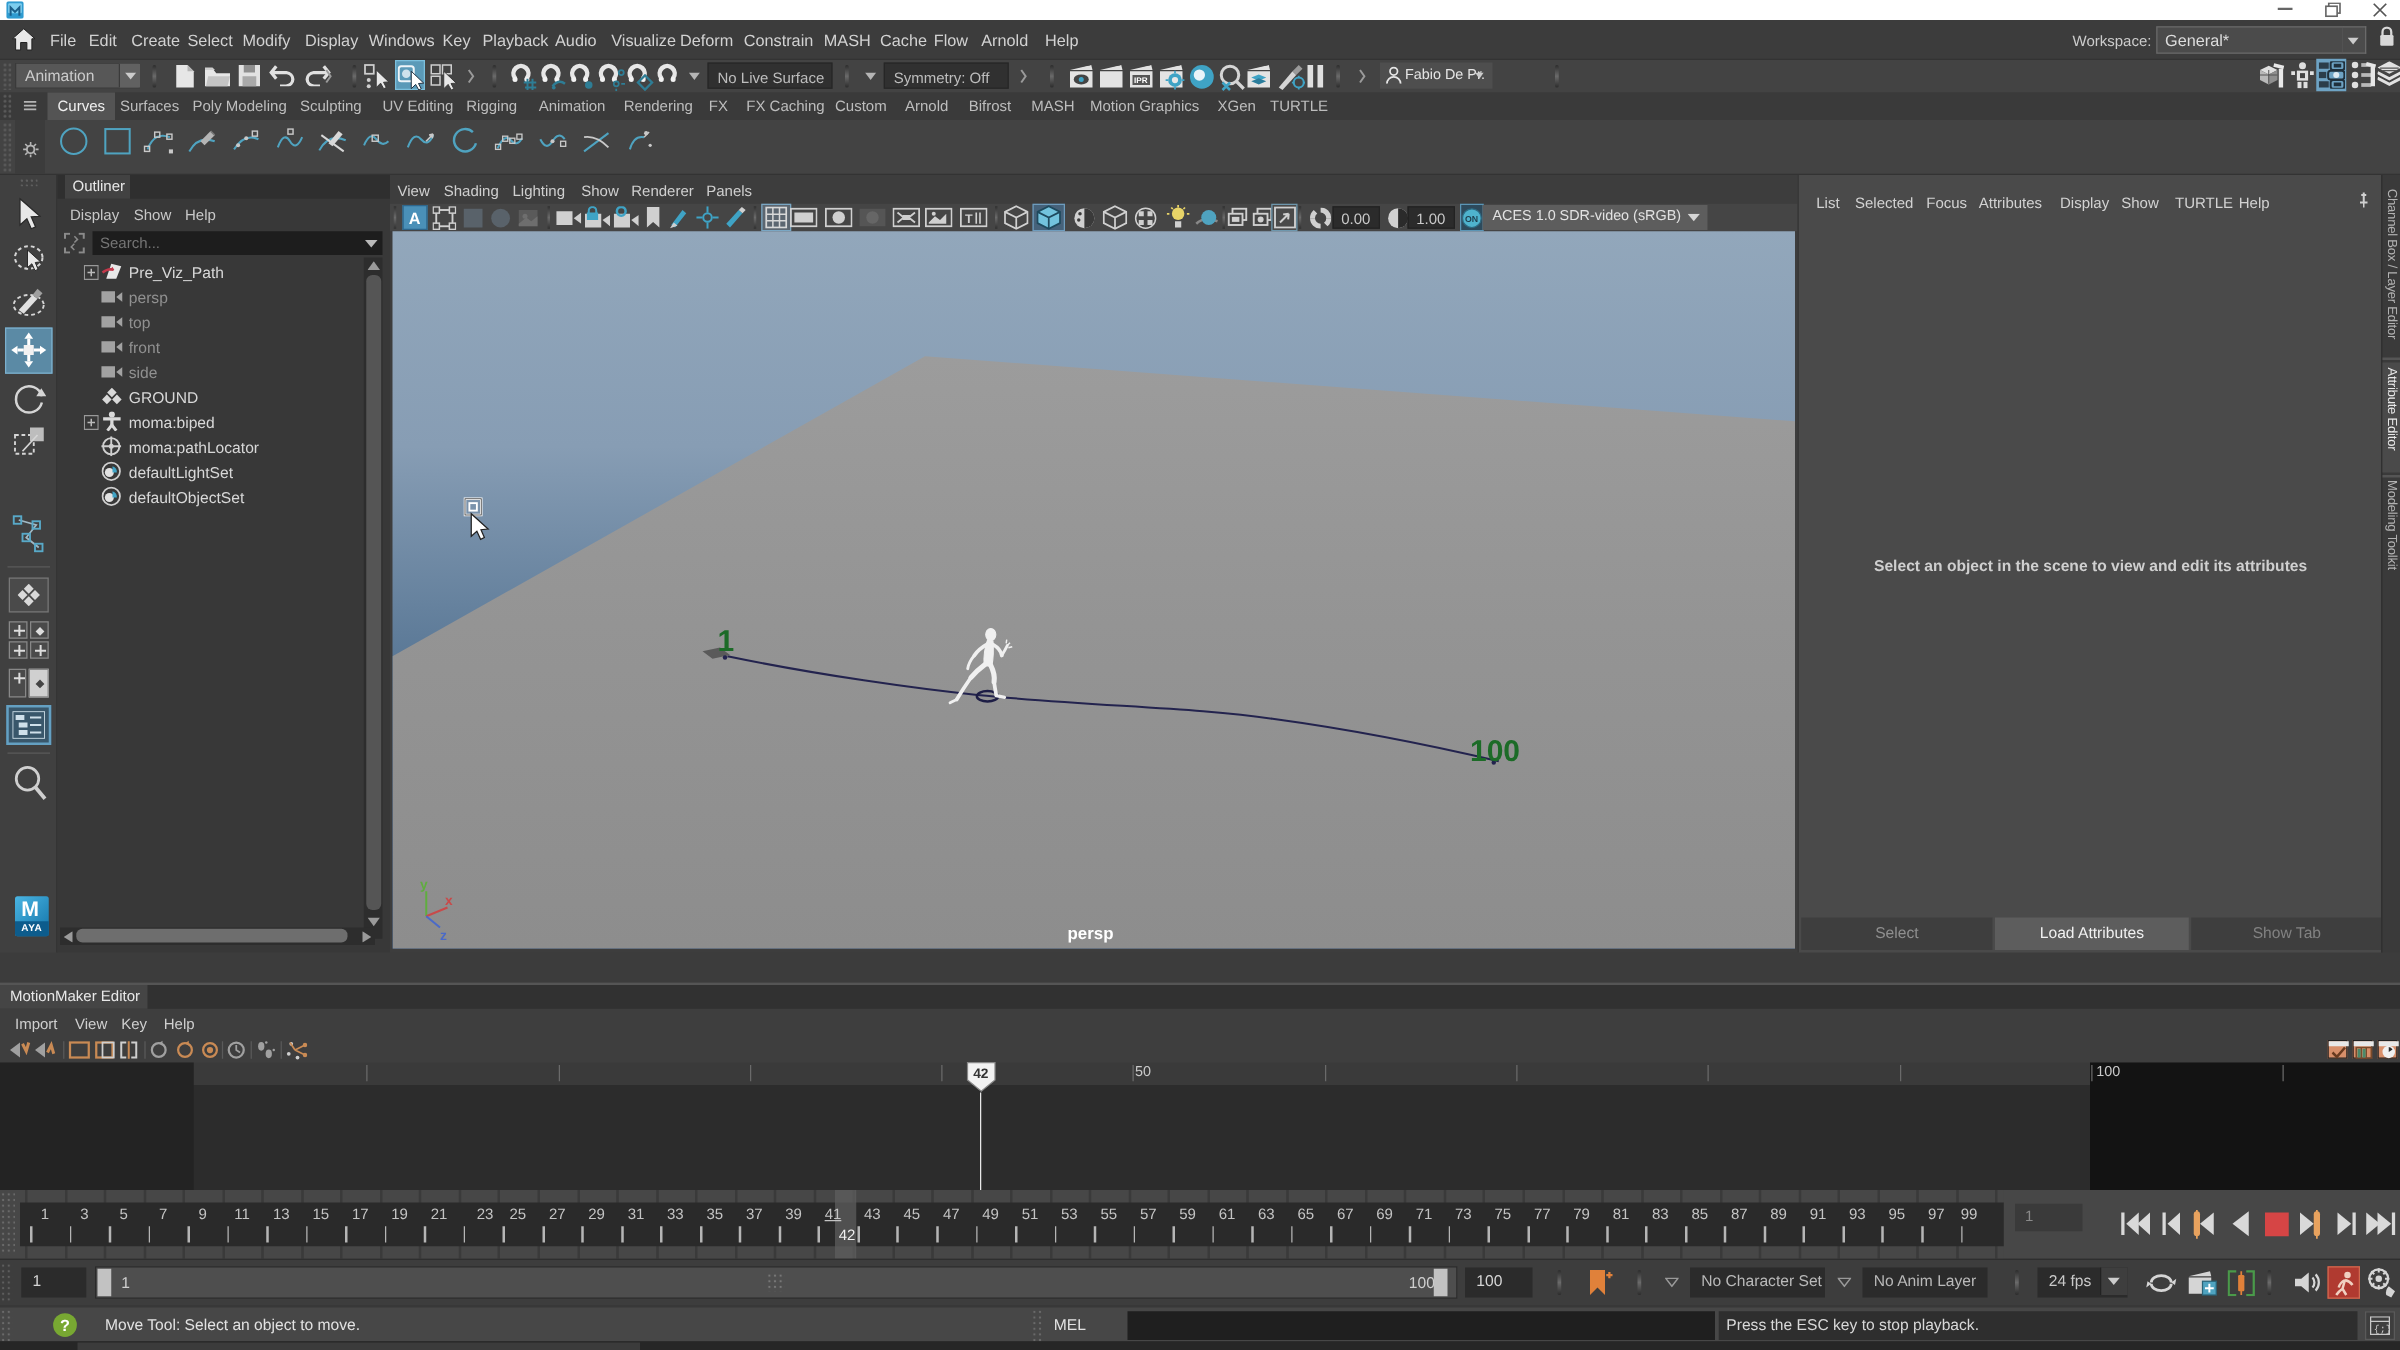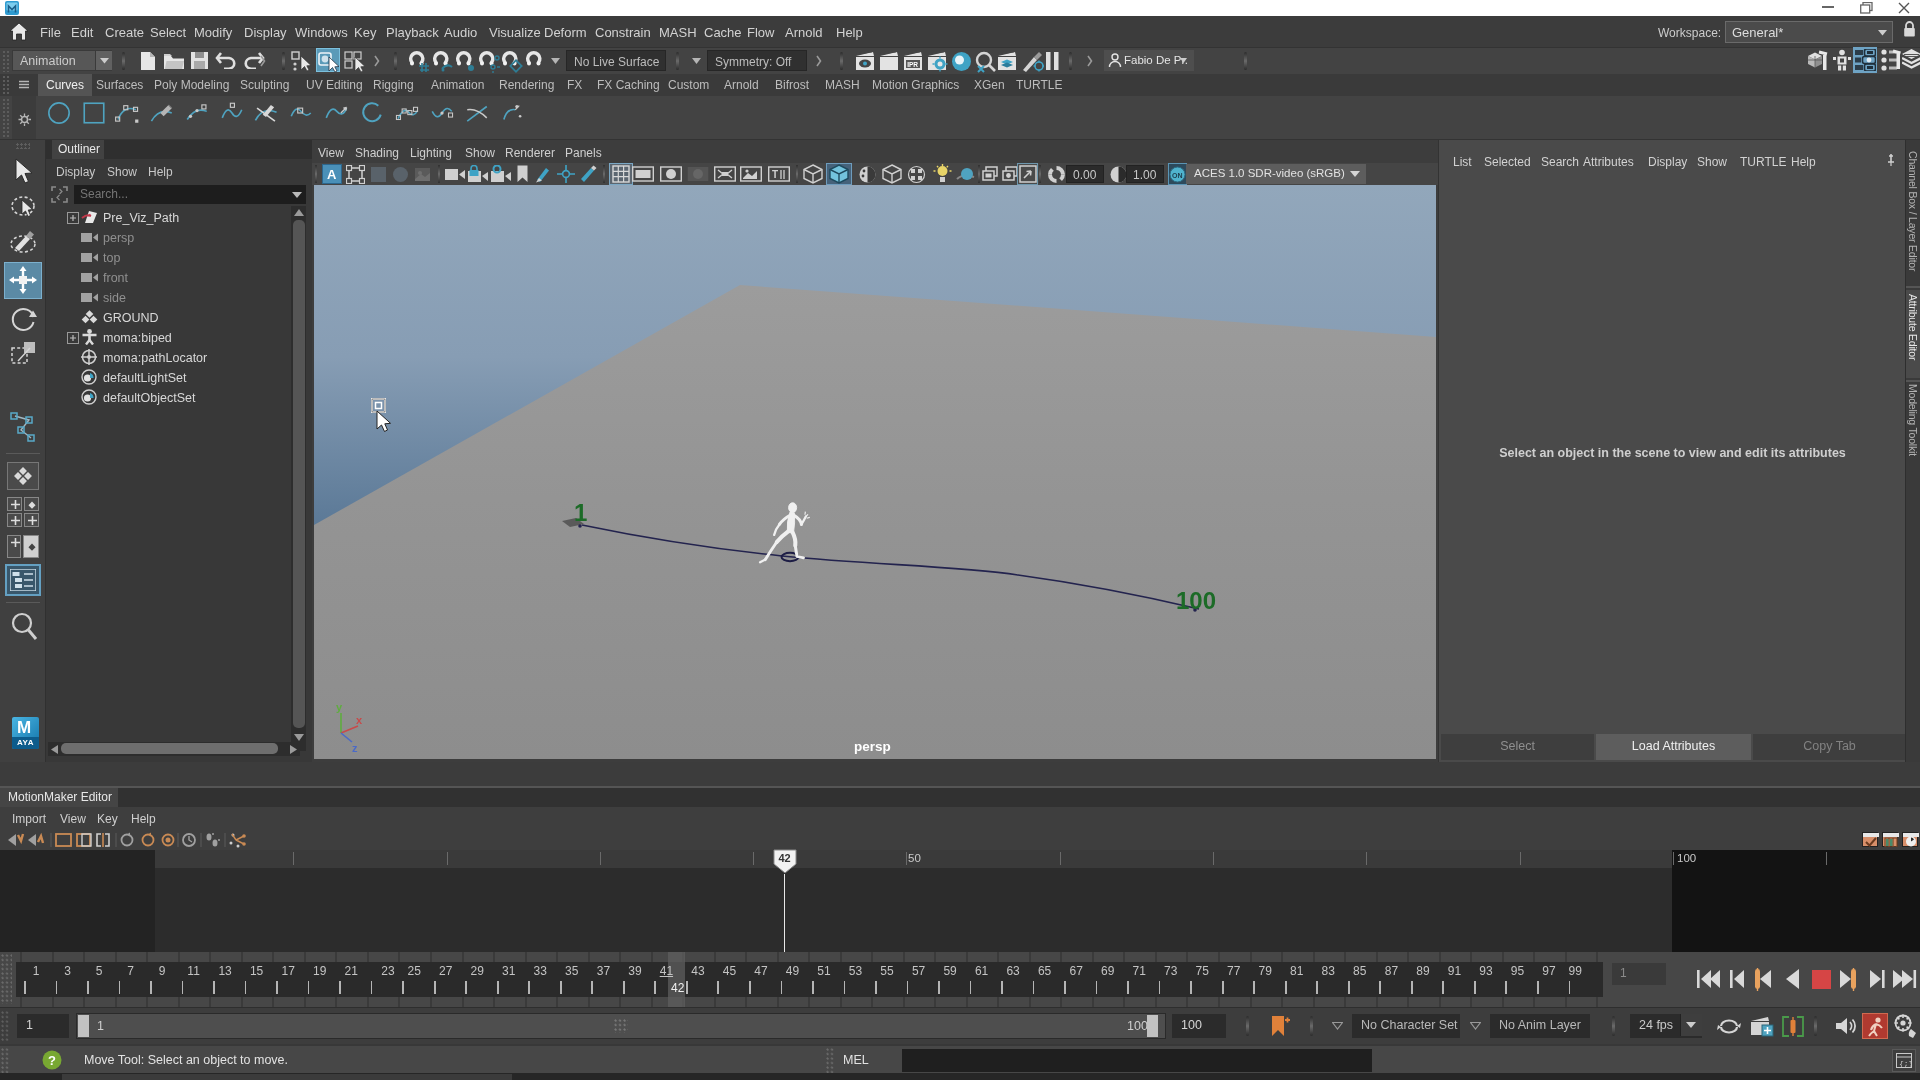--- a/index.html
+++ b/index.html
@@ -812,34 +812,34 @@
   <text x="42" y="539" fill="#c84a4a">x</text>
   <text x="38" y="567" fill="#4a6ac8">z</text>
  </g>
  <text x="540" y="566" font-family="Liberation Sans" font-size="13.5" font-weight="bold" fill="#ffffff">persp</text>
 </svg>
       </div>
     </div>
     <div class="abs" style="left:1438px;top:140px;width:467px;height:622px;background:#4a4a4a;border-left:1px solid #333;">
       <span class="abs" style="left:14px;top:15px;font-size:12px;color:#d2d2d2">List</span>
       <span class="abs" style="left:45px;top:15px;font-size:12px;color:#d2d2d2">Selected</span>
-      <span class="abs" style="left:102px;top:15px;font-size:12px;color:#d2d2d2">Search</span>
+      <span class="abs" style="left:102px;top:15px;font-size:12px;color:#d2d2d2">Focus</span>
       <span class="abs" style="left:144px;top:15px;font-size:12px;color:#d2d2d2">Attributes</span>
       <span class="abs" style="left:209px;top:15px;font-size:12px;color:#d2d2d2">Display</span>
       <span class="abs" style="left:258px;top:15px;font-size:12px;color:#d2d2d2">Show</span>
       <span class="abs" style="left:301px;top:15px;font-size:12px;color:#d2d2d2">TURTLE</span>
       <span class="abs" style="left:352px;top:15px;font-size:12px;color:#d2d2d2">Help</span>
       <svg class="abs" style="left:446px;top:13px" width="12" height="14">
         <path d="M6 1 L6 9 M3 9 H9 M4 3 H8" stroke="#d0d0d0" stroke-width="1.6"></path>
         <path d="M6 9 L6 13" stroke="#d0d0d0" stroke-width="1.2"></path>
       </svg>
       <div class="abs" style="left:0;top:306px;width:467px;text-align:center;font-size:12.5px;font-weight:bold;color:#cfcfcf;">Select an object in the scene to view and edit its attributes</div>
       <div class="abs" style="left:2px;top:594px;width:153px;height:26px;background:#3e3e3e;color:#8f8f8f;font-size:12.5px;text-align:center;padding-top:5px;">Select</div>
       <div class="abs" style="left:157px;top:594px;width:155px;height:26px;background:#5d5d5d;color:#f0f0f0;font-size:12.5px;text-align:center;padding-top:5px;">Load Attributes</div>
-      <div class="abs" style="left:314px;top:594px;width:153px;height:26px;background:#3e3e3e;color:#828282;font-size:12.5px;text-align:center;padding-top:5px;">Copy Tab</div>
+      <div class="abs" style="left:314px;top:594px;width:153px;height:26px;background:#3e3e3e;color:#828282;font-size:12.5px;text-align:center;padding-top:5px;">Show Tab</div>
     </div>
     <div class="abs" style="left:1905px;top:140px;width:15px;height:622px;background:#3a3a3a;border-left:1px solid #2e2e2e;">
       <div class="abs" style="left:0;top:150px;width:15px;height:88px;background:#4a4a4a;"></div>
       <div class="abs" style="left:0;top:146px;width:15px;height:2px;background:#555;"></div>
       <div class="abs" style="left:0;top:240px;width:15px;height:2px;background:#555;"></div>
       <div class="abs" style="left:0;top:11px;width:15px;height:0;">
         <span style="position:absolute;left:1px;top:0;font-size:10.5px;color:#b2b2b2;writing-mode:vertical-rl;white-space:nowrap;letter-spacing:-0.2px;">Channel Box / Layer Editor</span>
       </div>
       <div class="abs" style="left:0;top:154px;width:15px;height:0;">
         <span style="position:absolute;left:1px;top:0;font-size:10.5px;color:#e8e8e8;writing-mode:vertical-rl;white-space:nowrap;letter-spacing:-0.2px;">Attribute Editor</span>
@@ -1185,20 +1185,21 @@
     <div class="abs" style="left:0;top:1044px;width:1920px;height:29px;background:#474747;border-top:2px solid #383838;">
       <div class="abs" style="left:1px;top:2px;width:9px;height:25px;background-image:radial-gradient(circle at 1.5px 1.5px,#6a6a6a 1px,transparent 1.2px);background-size:4.5px 4.5px;"></div>
       <svg class="abs" style="left:42px;top:4px" width="20" height="20">
  <circle cx="10" cy="10" r="9.5" fill="#78a832"></circle>
  <text x="6" y="15" font-size="13" font-weight="bold" fill="#fff" font-family="Liberation Sans">?</text>
       </svg>
       <span class="abs" style="left:84px;top:7px;font-size:12.5px;color:#e2e2e2;">Move Tool: Select an object to move.</span>
       <div class="abs" style="left:826px;top:2px;width:9px;height:25px;background-image:radial-gradient(circle at 1.5px 1.5px,#6a6a6a 1px,transparent 1.2px);background-size:4.5px 4.5px;"></div>
       <span class="abs" style="left:843px;top:7px;font-size:12.5px;color:#e2e2e2;">MEL</span>
       <div class="abs" style="left:902px;top:3px;width:470px;height:23px;background:#1f1f1f;"></div>
+      <div class="abs" style="left:1375px;top:3px;width:511px;height:23px;background:#2e2e2e;color:#d8d8d8;font-size:12.5px;padding:4px 0 0 6px;">Press the ESC key to stop playback.</div>
       <div class="abs" style="left:1892px;top:3px;width:24px;height:23px;background:#3e3e3e;border:1px solid #5a5a5a;">
  <svg style="margin:3px 0 0 3px" width="16" height="15">
           <rect x="0.5" y="0.5" width="15" height="14" fill="none" stroke="#c9c9c9" stroke-width="1"></rect>
           <path d="M0.5 4 H15.5" stroke="#c9c9c9" stroke-width="1"></path>
           <text x="3" y="12.5" font-size="8" fill="#c9c9c9" font-family="Liberation Mono">{;}</text>
         </svg>
       </div>
     </div>
     <div class="abs" style="left:0;top:1073px;width:1920px;height:7px;background:#262626;"></div>
     <div class="abs" style="left:62px;top:1074px;width:450px;height:6px;background:#3b3b3b;"></div>

